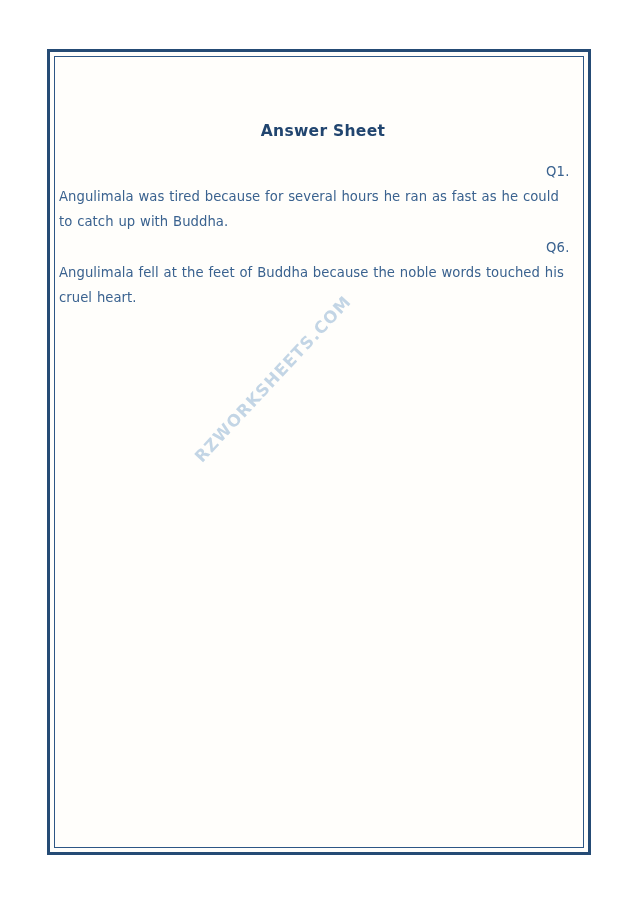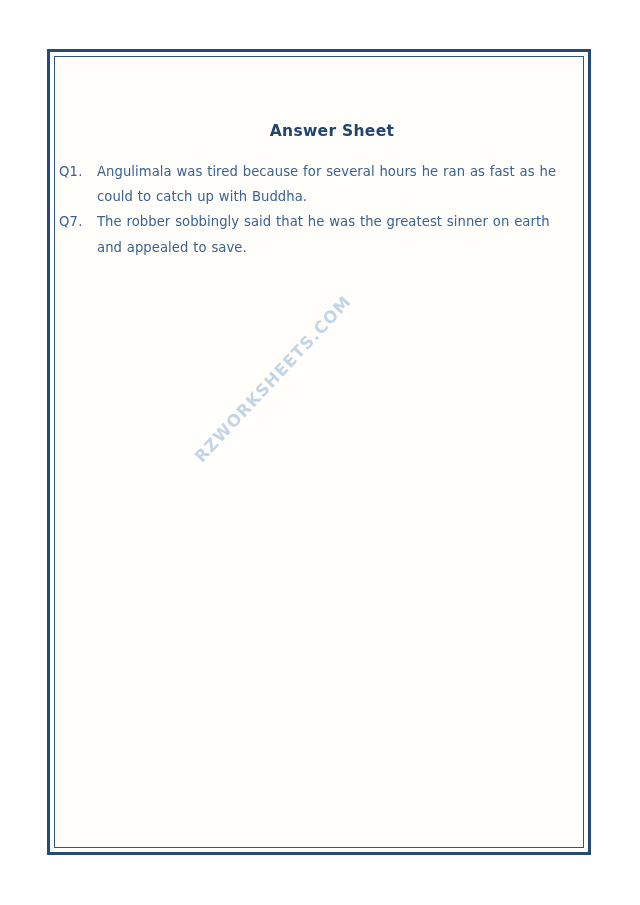--- a/index.html
+++ b/index.html
@@ -56,42 +56,43 @@
     left: 54px;
     top: 56px;
     width: 530px;
     height: 792px;
     box-sizing: border-box;
     overflow: hidden;
   }
 
   #doc-title {
     position: absolute;
-    left: 13px;
+    left: 4px;
     top: 66px;
     width: 530px;
     text-align: center;
     font-family: "DejaVu Sans", sans-serif;
     font-size: 15.5px;
     font-weight: bold;
     letter-spacing: 0.3px;
     color: #21456f;
   }
 
   #answer-list {
     position: absolute;
     left: 5px;
     top: 103px;
     width: 525px;
   }
 
   .answer-row {
     display: flex;
-    align-items: flex-start;
+    align-items: flex-end;
     margin-bottom: 0px;
+    flex-direction: column;
   }
 
   .q-label {
     flex: 0 0 auto;
     width: 38px;
     font-family: "DejaVu Sans", sans-serif;
     font-size: 13.2px;
     line-height: 25.2px;
     color: #3a628f;
     letter-spacing: 0.2px;
@@ -151,25 +152,25 @@
 
       <div class="answer-row">
         <div class="q-label">Q1.</div>
         <div class="q-text">Angulimala was tired because for several hours he ran as fast as he could to catch up with Buddha.</div>
       </div>
 
 
 
 
 
+      <div class="answer-row">
+        <div class="q-label">Q6.</div>
+        <div class="q-text">Angulimala fell at the feet of Buddha because the noble words touched his cruel heart.</div>
+      </div>
 
-      <div class="answer-row">
-        <div class="q-label">Q7.</div>
-        <div class="q-text">The robber sobbingly said that he was the greatest sinner on earth and appealed to save.</div>
-      </div>
 
 
     </div>
   </div>
 
   <div id="watermark">
     <span>RZWORKSHEETS.COM</span>
   </div>
 
 </div>

